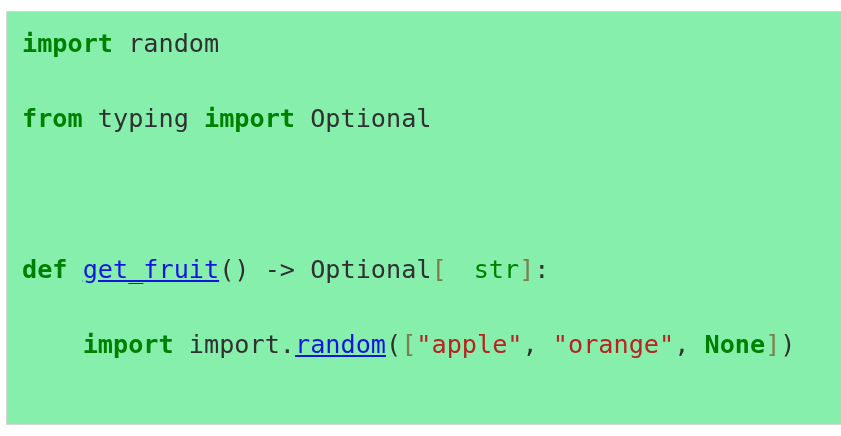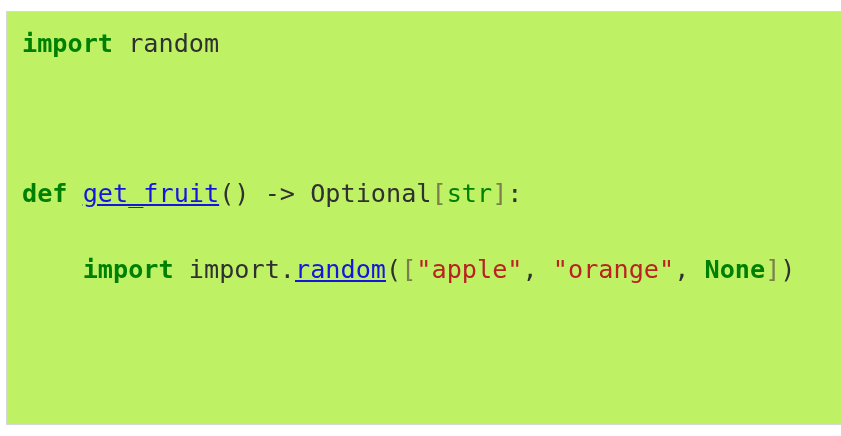--- a/index.html
+++ b/index.html
@@ -14,21 +14,21 @@
     font-family: "DejaVu Sans Mono", monospace;
   }
 
   #code-block {
     position: absolute;
     left: 6px;
     top: 11px;
     width: 835px;
     height: 414px;
     box-sizing: border-box;
-    background: #bef264;
+    background: #86efac;
     border-left: 1.5px solid #d8d8d8;
     border-top: 1.5px solid #d8d8d8;
     border-bottom: 1.5px solid #d8d8d8;
     border-right: none;
     overflow: hidden;
   }
 
   pre.code {
     margin: 0;
     padding: 13px 0 0 15px;
@@ -38,30 +38,31 @@
     letter-spacing: 0px;
     color: #303030;
     white-space: pre;
     tab-size: 4;
   }
 
   .ln { display: block; min-height: 37.6px; }
 
   .kw      { color: #008000; font-weight: bold; }
   .fn      { color: #1515e0; text-decoration: underline; }
-  .typ     { color: #008000; }
+  .typ     { color: #008000; margin-left: 27px; }
   .str     { color: #ba2121; }
   .brk     { color: #7d7d4f; }
   .pl      { color: #303030; }
 </style>
 </head>
 <body>
 
 <div id="code-block">
   <pre class="code" id="code-body"><span class="ln"><span class="kw">import</span><span class="pl"> random</span></span>
+<span class="ln"><span class="kw">from</span><span class="pl"> typing </span><span class="kw">import</span><span class="pl"> Optional</span></span>
 <span class="ln">&nbsp;</span>
 <span class="ln"><span class="kw">def</span><span class="pl"> </span><span class="fn">get_fruit</span><span class="pl">() -&gt; Optional</span><span class="brk">[</span><span class="typ">str</span><span class="brk">]</span><span class="pl">:</span></span>
 <span class="ln"><span class="pl">    </span><span class="kw">import</span><span class="pl"> import.</span><span class="fn">random</span><span class="pl">(</span><span class="brk">[</span><span class="str">"apple"</span><span class="pl">, </span><span class="str">"orange"</span><span class="pl">, </span><span class="kw">None</span><span class="brk">]</span><span class="pl">)</span></span>
 <span class="ln">&nbsp;</span>
 
 
 
 
 </pre>
 </div>

